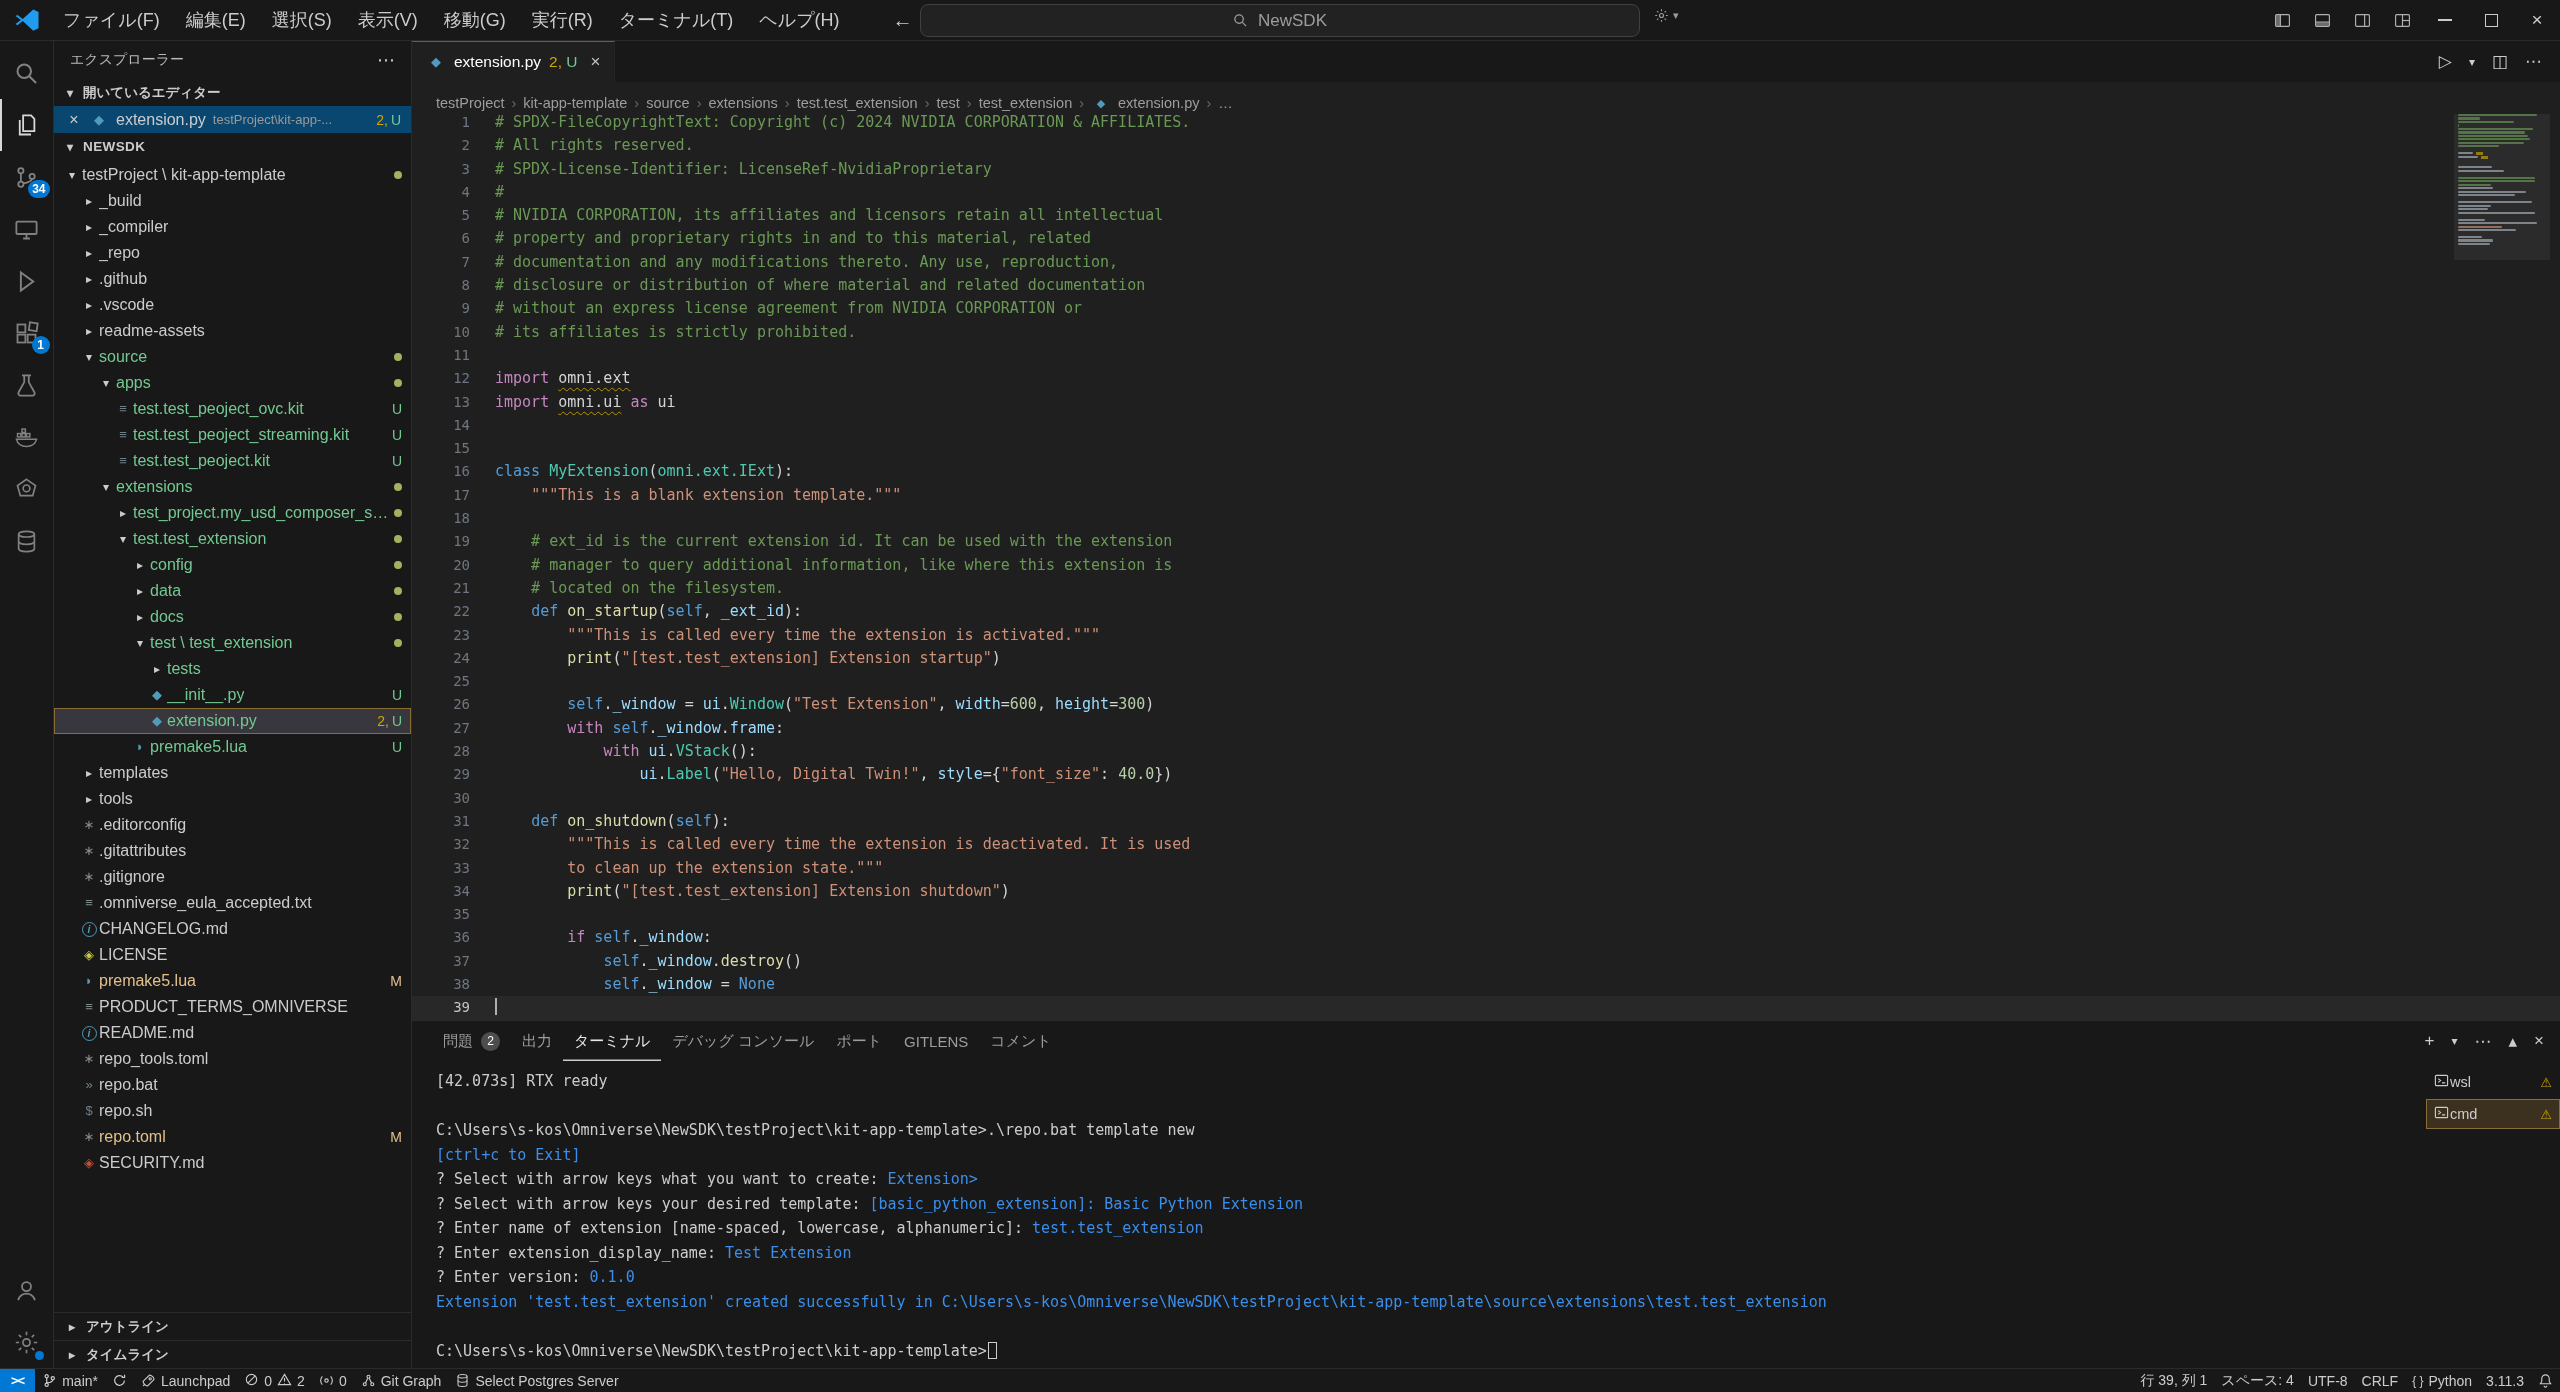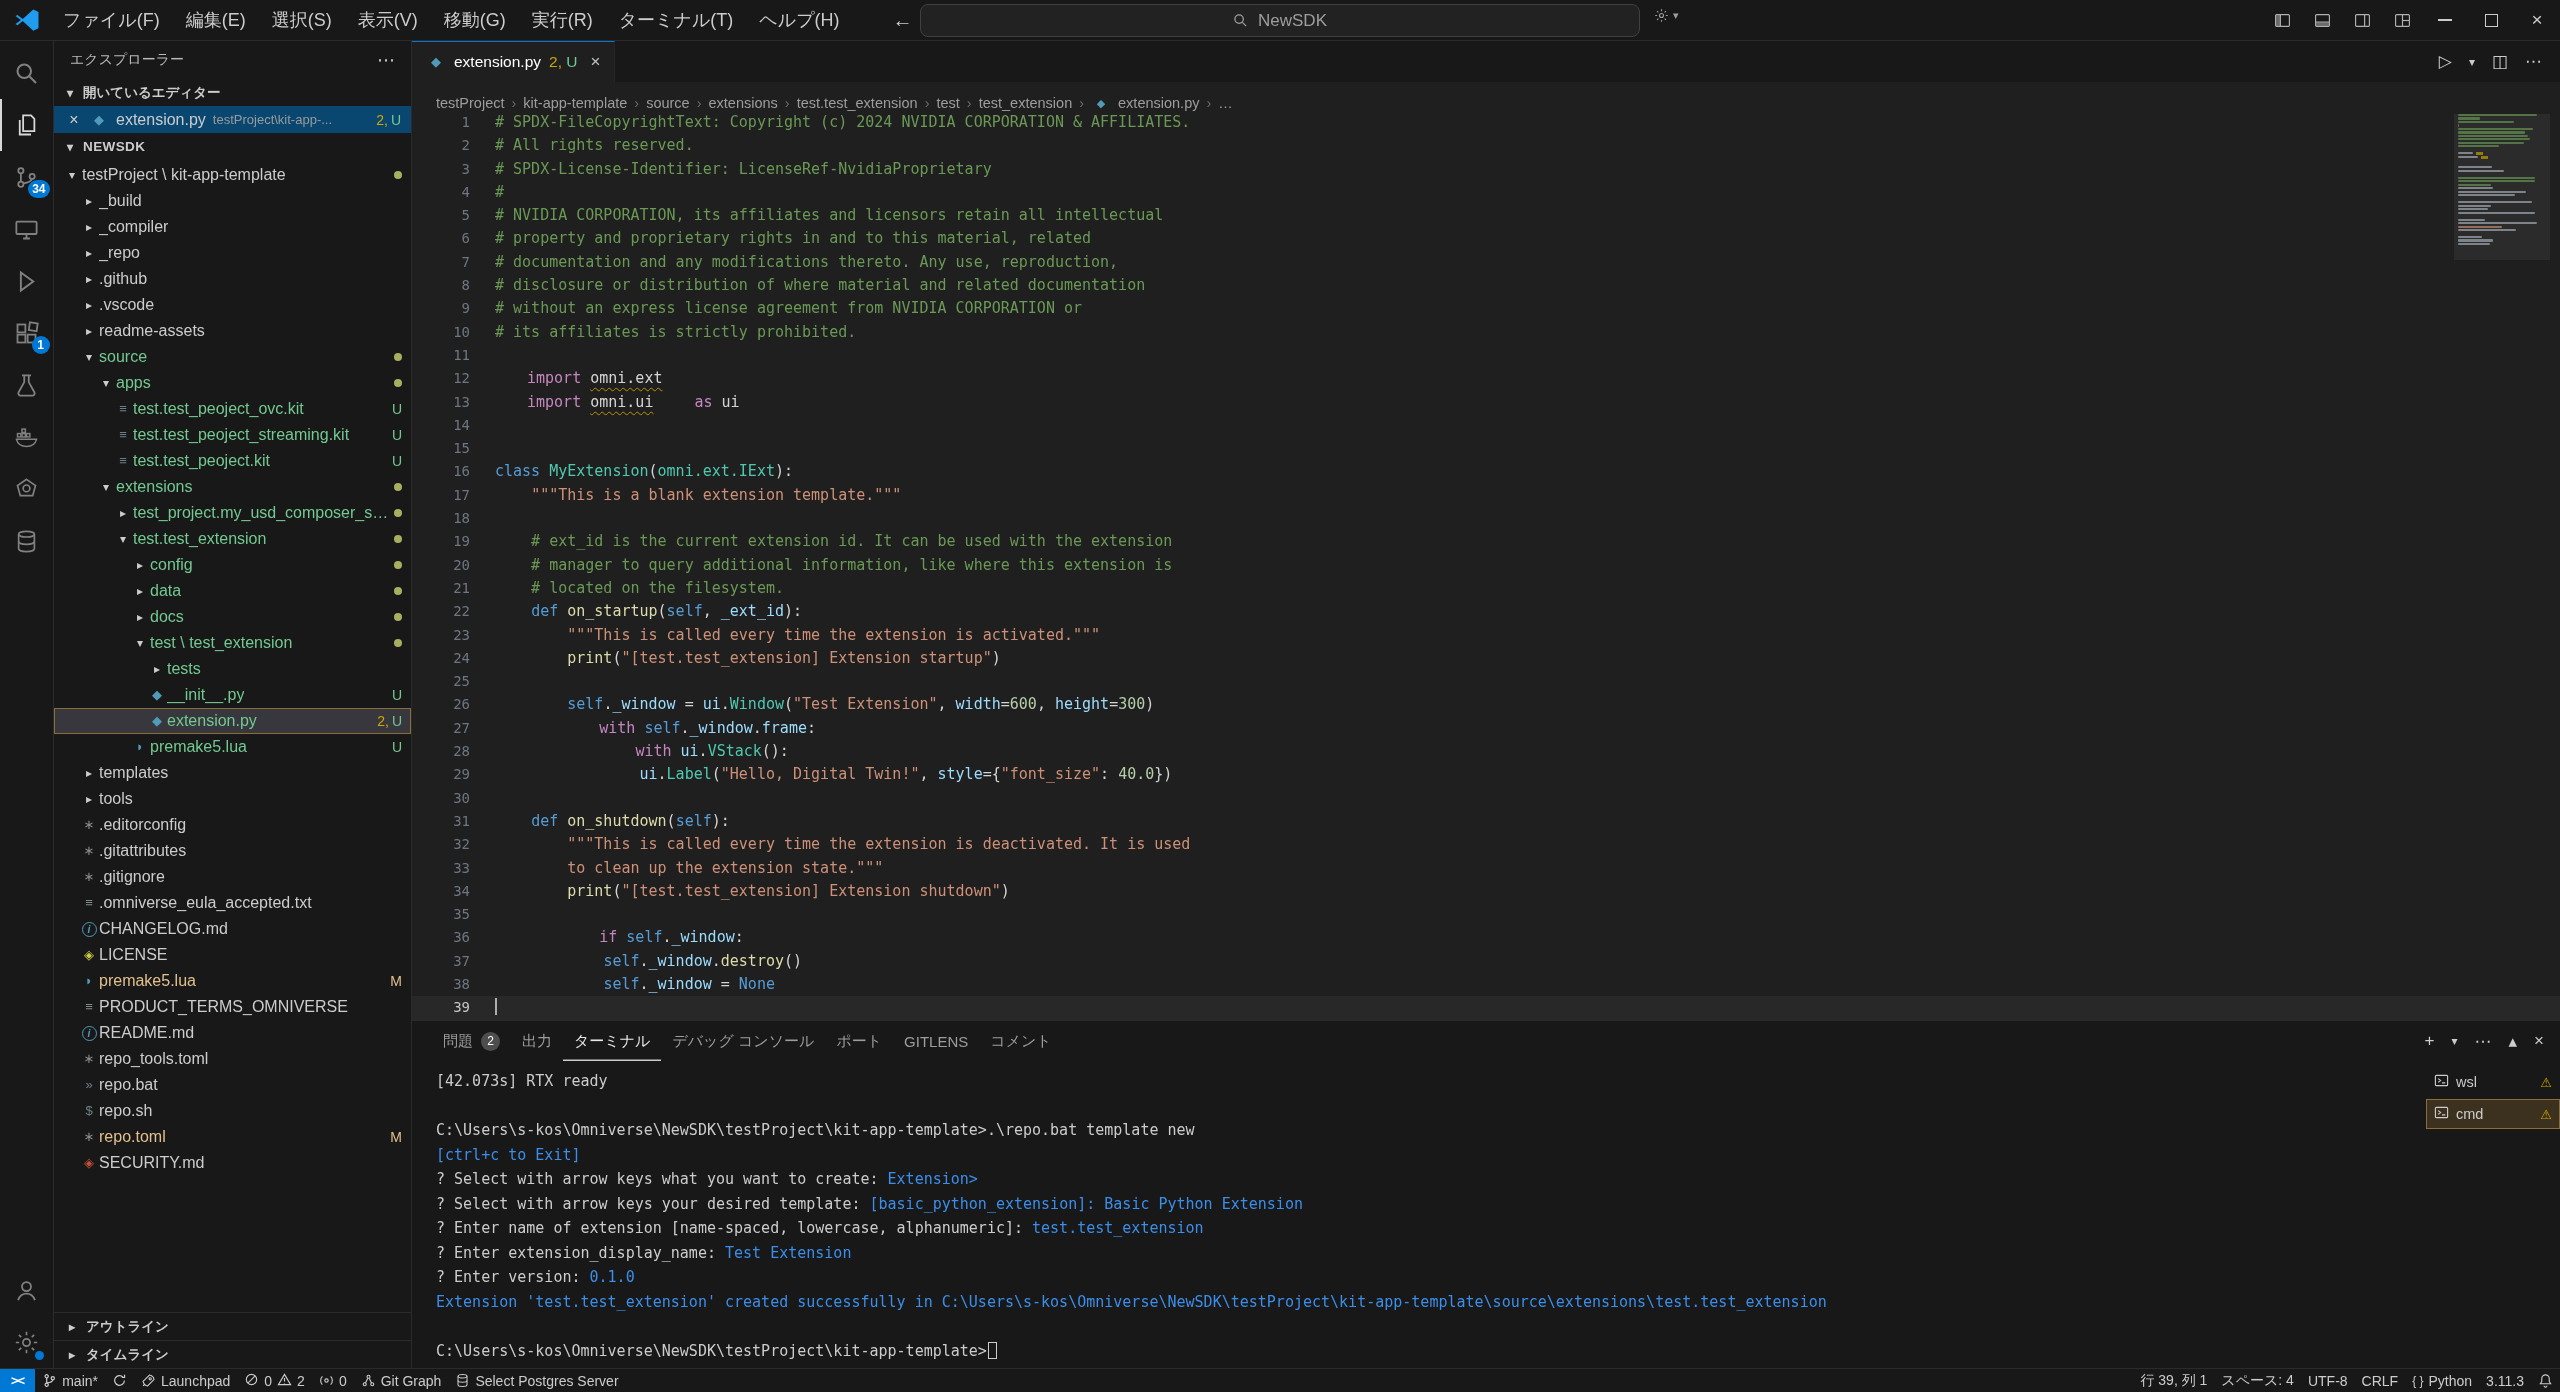--- a/index.html
+++ b/index.html
@@ -70,21 +70,21 @@
   .breadcrumb{height:29px;display:flex;align-items:flex-end;padding-left:24px;gap:7px;color:#9d9d9d;font-size:14.5px;flex-shrink:0;}
   .bc-sep{color:#6a6a6a;}
   .editor-wrap{flex:1;position:relative;overflow:hidden;}
   .code{position:absolute;inset:0;font-family:"DejaVu Sans Mono",monospace;font-size:15px;}
   .cline{display:flex;height:23.3px;line-height:23.3px;white-space:pre;}
   .cline.active{background:rgba(255,255,255,.045);}
   .cline.active .ln{color:#c6c6c6;}
   .ln{width:58px;text-align:right;color:#6e7681;flex-shrink:0;font-size:14px;}
   .lc{padding-left:25px;color:#d4d4d4;}
   .caret{display:inline-block;width:2px;height:17px;background:#aeafad;vertical-align:-3px;}
-  .c-cm{color:#6a9955;} .c-kwp{color:#c586c0;margin-left:32px;} .c-kwb{color:#569cd6;} .c-ty{color:#4ec9b0;}
+  .c-cm{color:#6a9955;} .c-kwp{color:#c586c0;} .c-kwb{color:#569cd6;} .c-ty{color:#4ec9b0;}
   .c-fn{color:#dcdcaa;} .c-st{color:#ce9178;} .c-nu{color:#b5cea8;} .c-va{color:#9cdcfe;} .c-sf{color:#569cd6;margin-top:35px;}
   .c-sq{color:#d4d4d4;text-decoration:underline;text-decoration-style:wavy;text-decoration-color:#b89500;
     text-decoration-thickness:1.2px;text-underline-offset:4px;}
   .minimap{position:absolute;top:3px;right:14px;width:88px;}
   .mm-slider{position:absolute;top:0;left:-4px;right:-4px;height:146px;background:rgba(130,130,130,.12);}
   .mm-line{height:2.1px;margin-bottom:1.4px;border-radius:1px;opacity:.65;position:relative;}
   .mm-warn{position:absolute;right:-10px;top:0;width:7px;height:3px;background:#cca700;}
 
   
   .panel{height:348px;background:#181818;border-top:1px solid #2b2b2b;display:flex;flex-direction:column;flex-shrink:0;}
@@ -92,21 +92,21 @@
   .ptab{padding:0 11px;height:100%;display:flex;align-items:center;gap:8px;}
   .ptab.active{color:#e7e7e7;box-shadow:inset 0 -1.5px 0 #cccccc;}
   .pbadge{background:#4d4d4d;color:#fff;border-radius:50%;font-size:12px;width:19px;height:19px;line-height:19px;text-align:center;}
   .panel-actions{margin-left:auto;display:flex;align-items:center;gap:17px;padding-right:16px;color:#cccccc;font-size:17px;}
   .panel-body{flex:1;display:flex;min-height:0;}
   .term-out{flex:1;padding:8px 0 0 24px;font-family:"DejaVu Sans Mono",monospace;font-size:15px;line-height:24.5px;
     color:#cccccc;white-space:pre;overflow:hidden;}
   .t-b{color:#3b8eea;margin-top:20px;}
   .t-cursor{display:inline-block;width:9px;height:17px;border:1px solid #cccccc;vertical-align:-3px;margin-left:1px;}
   .term-side{width:134px;padding-top:6px;display:flex;flex-direction:column;gap:2px;font-size:14.5px;flex-shrink:0;}
-  .ts-row{height:30px;display:flex;align-items:center;gap:7px;padding:0 8px;color:#cccccc;}
+  .ts-row{height:30px;display:flex;align-items:center;gap:1px;padding:0 8px;color:#cccccc;}
   .ts-row.active{background:rgba(190,140,60,.22);outline:1px solid #8a6d3b;outline-offset:-1px;}
   .ts-warn{margin-left:auto;color:#cca700;font-size:13px;}
   .ts-row svg{width:15px;height:15px;flex-shrink:0;}
 
   
   .statusbar{height:24px;background:#181818;border-top:1px solid #2b2b2b;display:flex;align-items:center;font-size:14px;color:#cccccc;flex-shrink:0;}
   .sb-item{display:flex;align-items:center;gap:5px;padding:0 7px;height:100%;}
   .sb-item svg{width:15px;height:15px;}
   .sb-remote{background:#0078d4;color:#ffffff;font-weight:bold;padding:0 11px;font-size:13px;letter-spacing:-1px;}
   .sb-right{margin-left:auto;display:flex;height:100%;}

